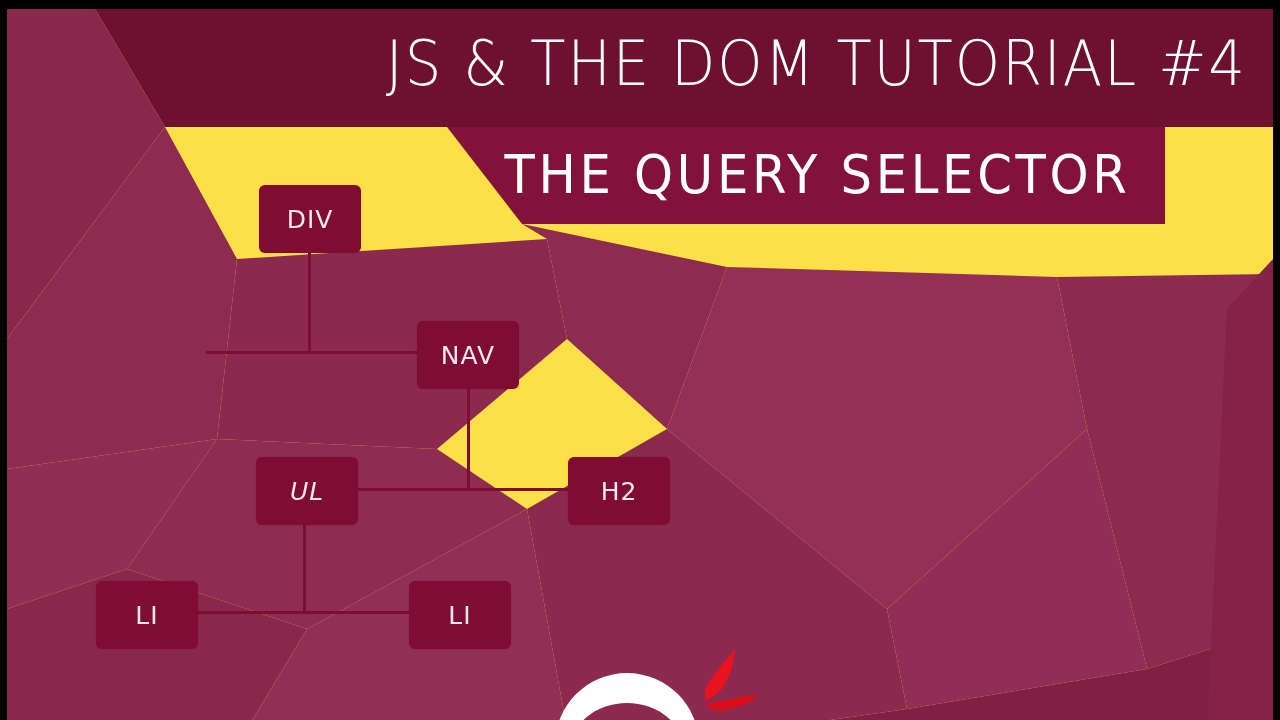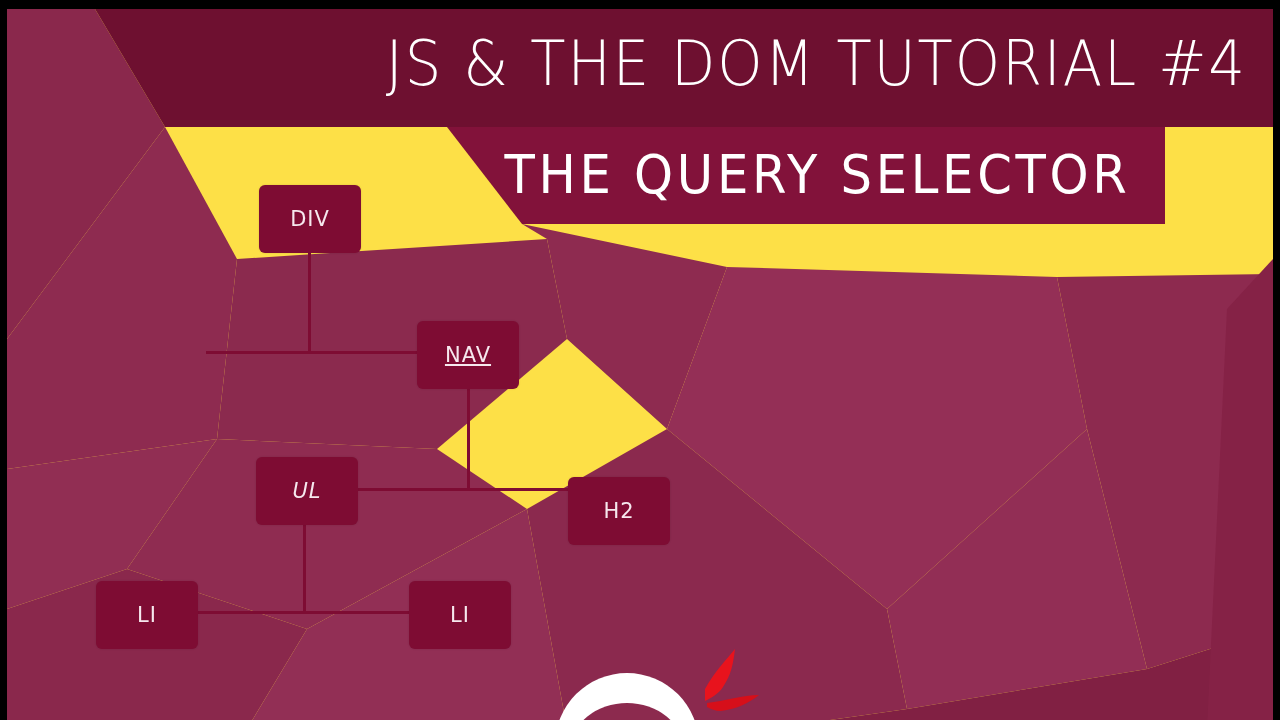--- a/index.html
+++ b/index.html
@@ -32,21 +32,21 @@
     }
     .banner-sub .text {
       position: absolute; right: 34px; top: 16px;
       font-size: 54px; letter-spacing: 4px;
       font-family: "DejaVu Sans", sans-serif; white-space: nowrap;
       transform: scaleX(0.92); transform-origin: right center;
     }
     .node {
       position: absolute; width: 102px; height: 68px;
       background: #7e0c33; border-radius: 6px;
-      color: #f6e8ee; font-size: 21px; letter-spacing: 1px;
+      color: #f6e8ee; font-size: 25px; letter-spacing: 1px;
       display: flex; align-items: center; justify-content: center;
       box-shadow: 0 0 2px rgba(0,0,0,0.15);
     }
     .line { position: absolute; background: #7e0c33; }
     .mascot { position: absolute; left: 548px; top: 636px; width: 210px; height: 90px; }
   </style>
 </head>
 <body>
 
 <div class="canvas">
@@ -78,27 +78,27 @@
   <div class="line" style="left:301px;top:244px;width:3px;height:101px;"></div>
   <div class="line" style="left:199px;top:342px;width:212px;height:3px;"></div>
   <div class="line" style="left:460px;top:380px;width:3px;height:101px;"></div>
   <div class="line" style="left:350px;top:479px;width:212px;height:3px;"></div>
   <div class="line" style="left:296px;top:516px;width:3px;height:89px;"></div>
   <div class="line" style="left:191px;top:602px;width:212px;height:3px;"></div>
 
   <div class="node" style="left:252px;top:176px;">
     <span>DIV</span>
   </div>
-  <div class="node" style="left:410px;top:312px;text-decoration:underline;">
+  <div class="node" style="left:410px;top:312px;">
     <span>NAV</span>
   </div>
   <div class="node" style="left:249px;top:448px;font-style:italic;">
     <span>UL</span>
   </div>
-  <div class="node" style="left:561px;top:468px;">
+  <div class="node" style="left:561px;top:448px;">
     <span>H2</span>
   </div>
   <div class="node" style="left:89px;top:572px;">
     <span>LI</span>
   </div>
   <div class="node" style="left:402px;top:572px;">
     <span>LI</span>
   </div>
 
   <svg class="mascot" viewBox="0 0 210 90">

